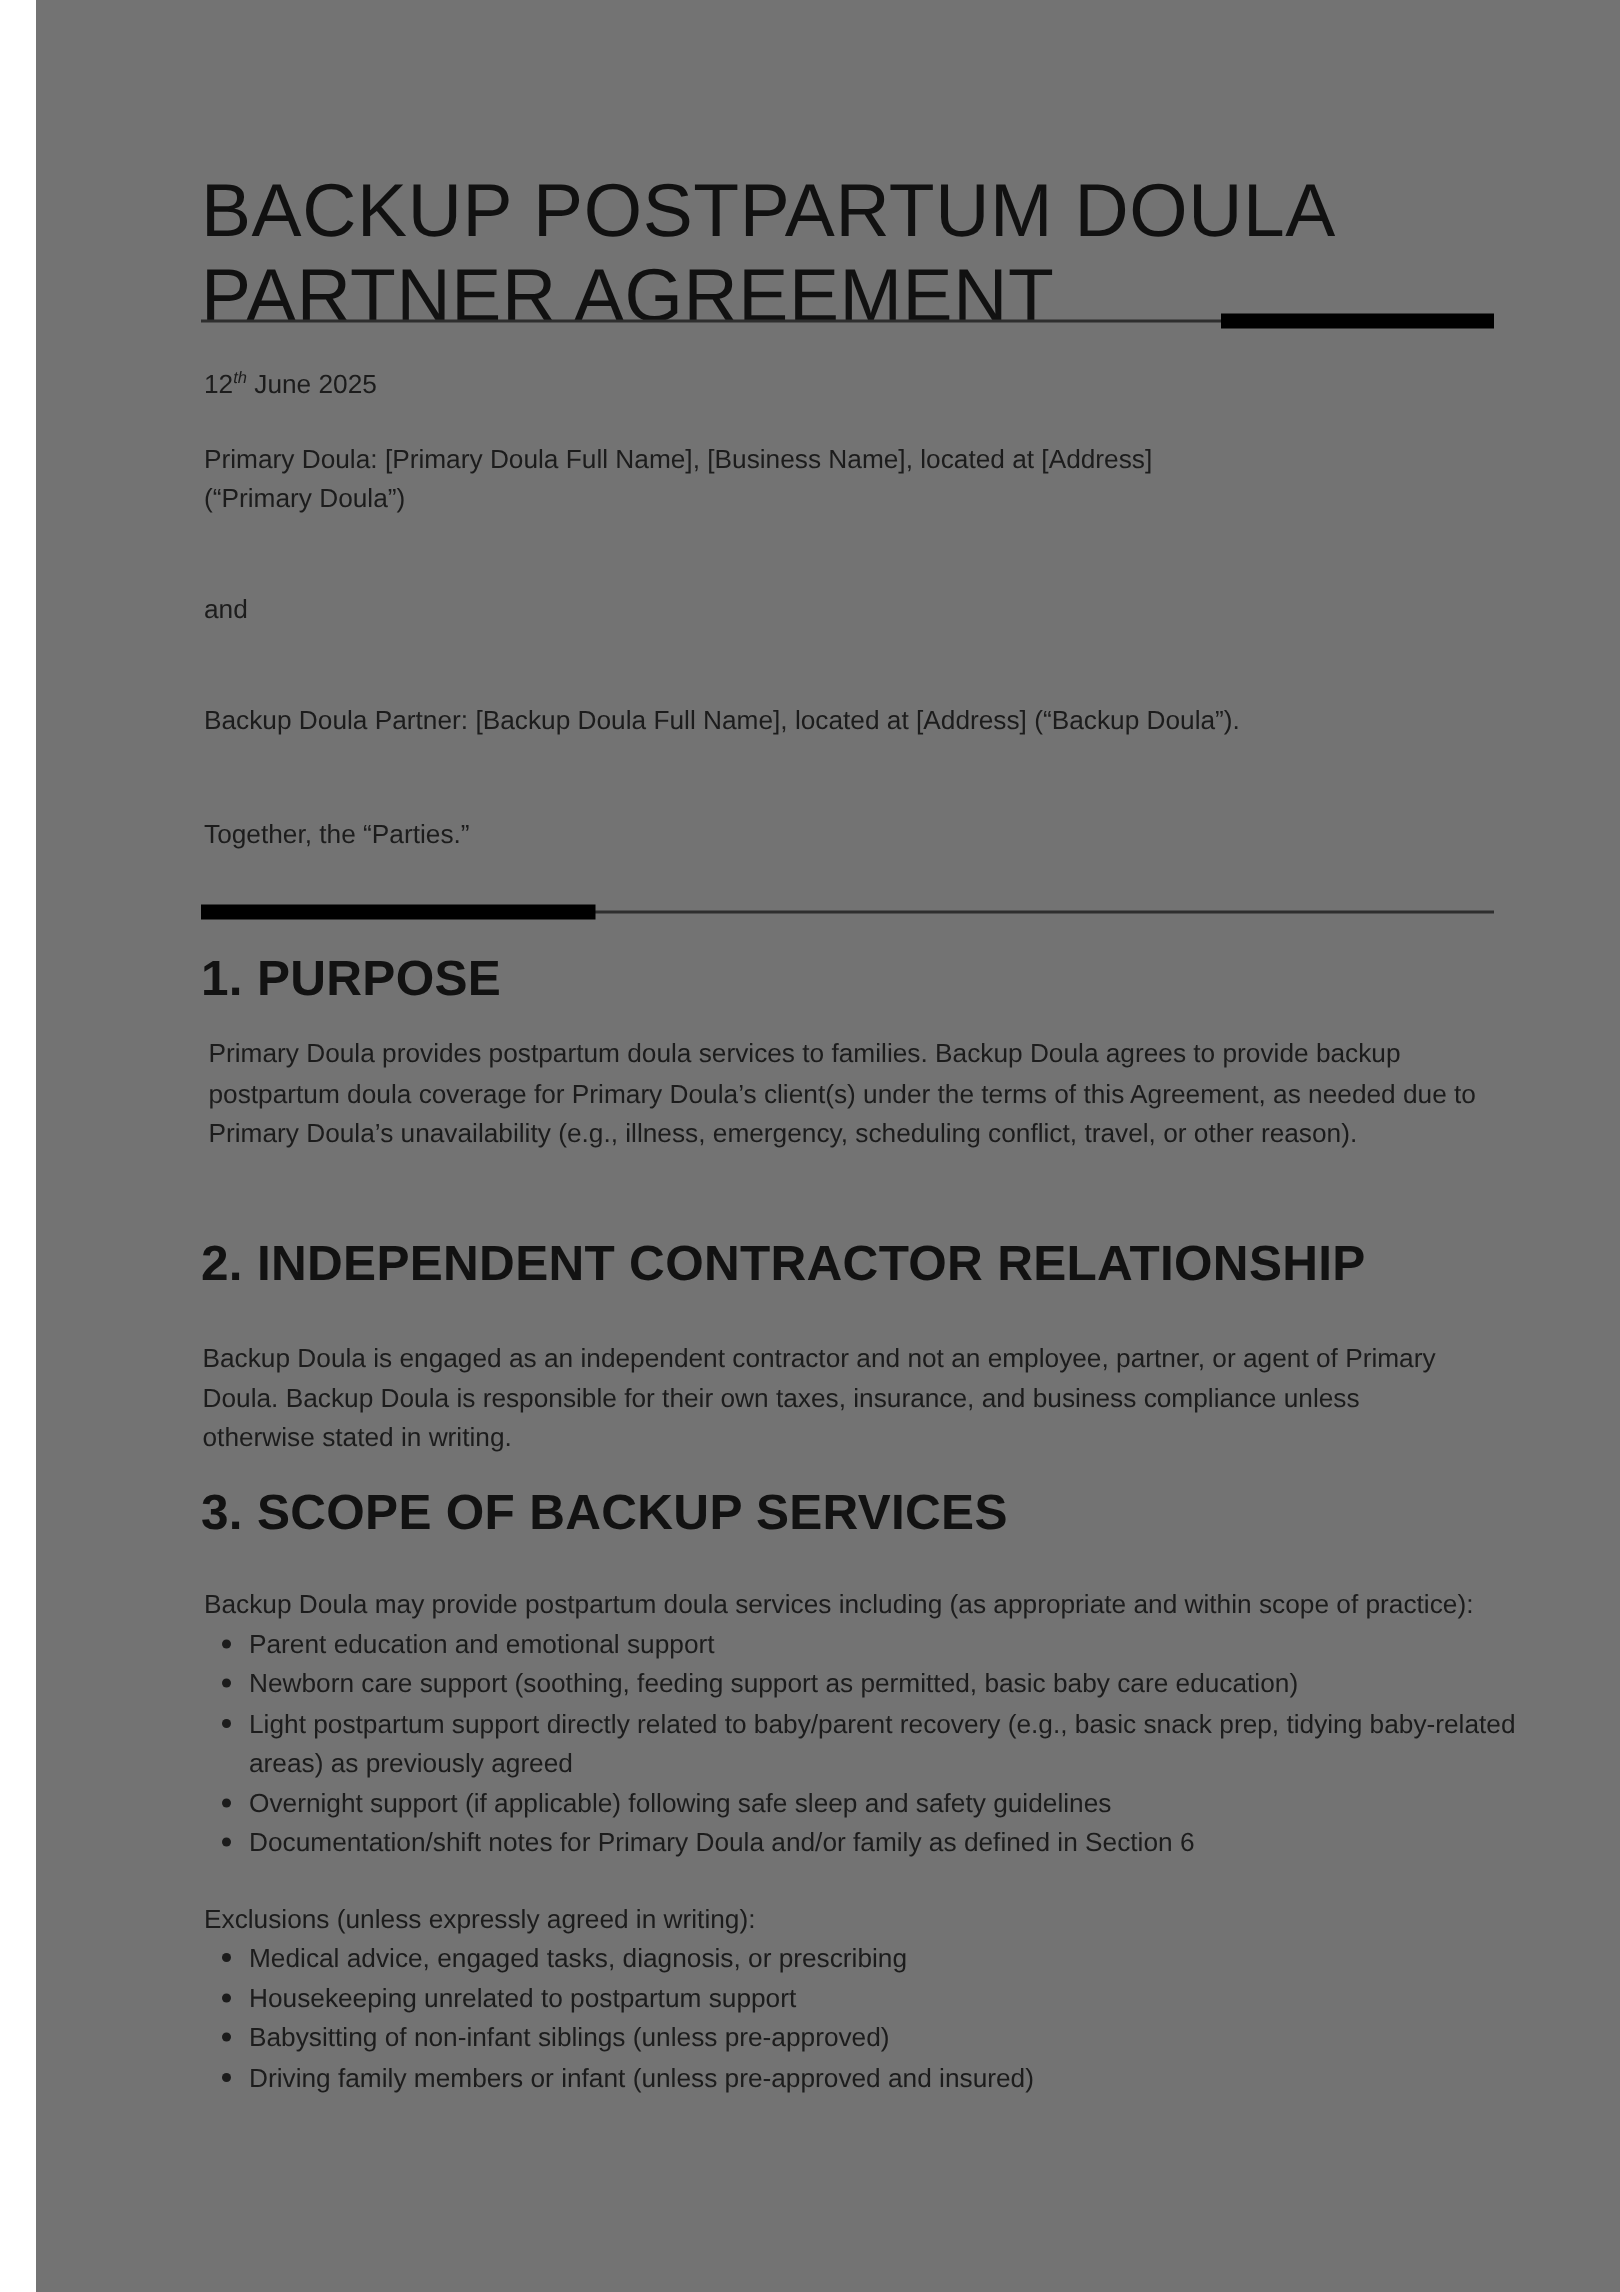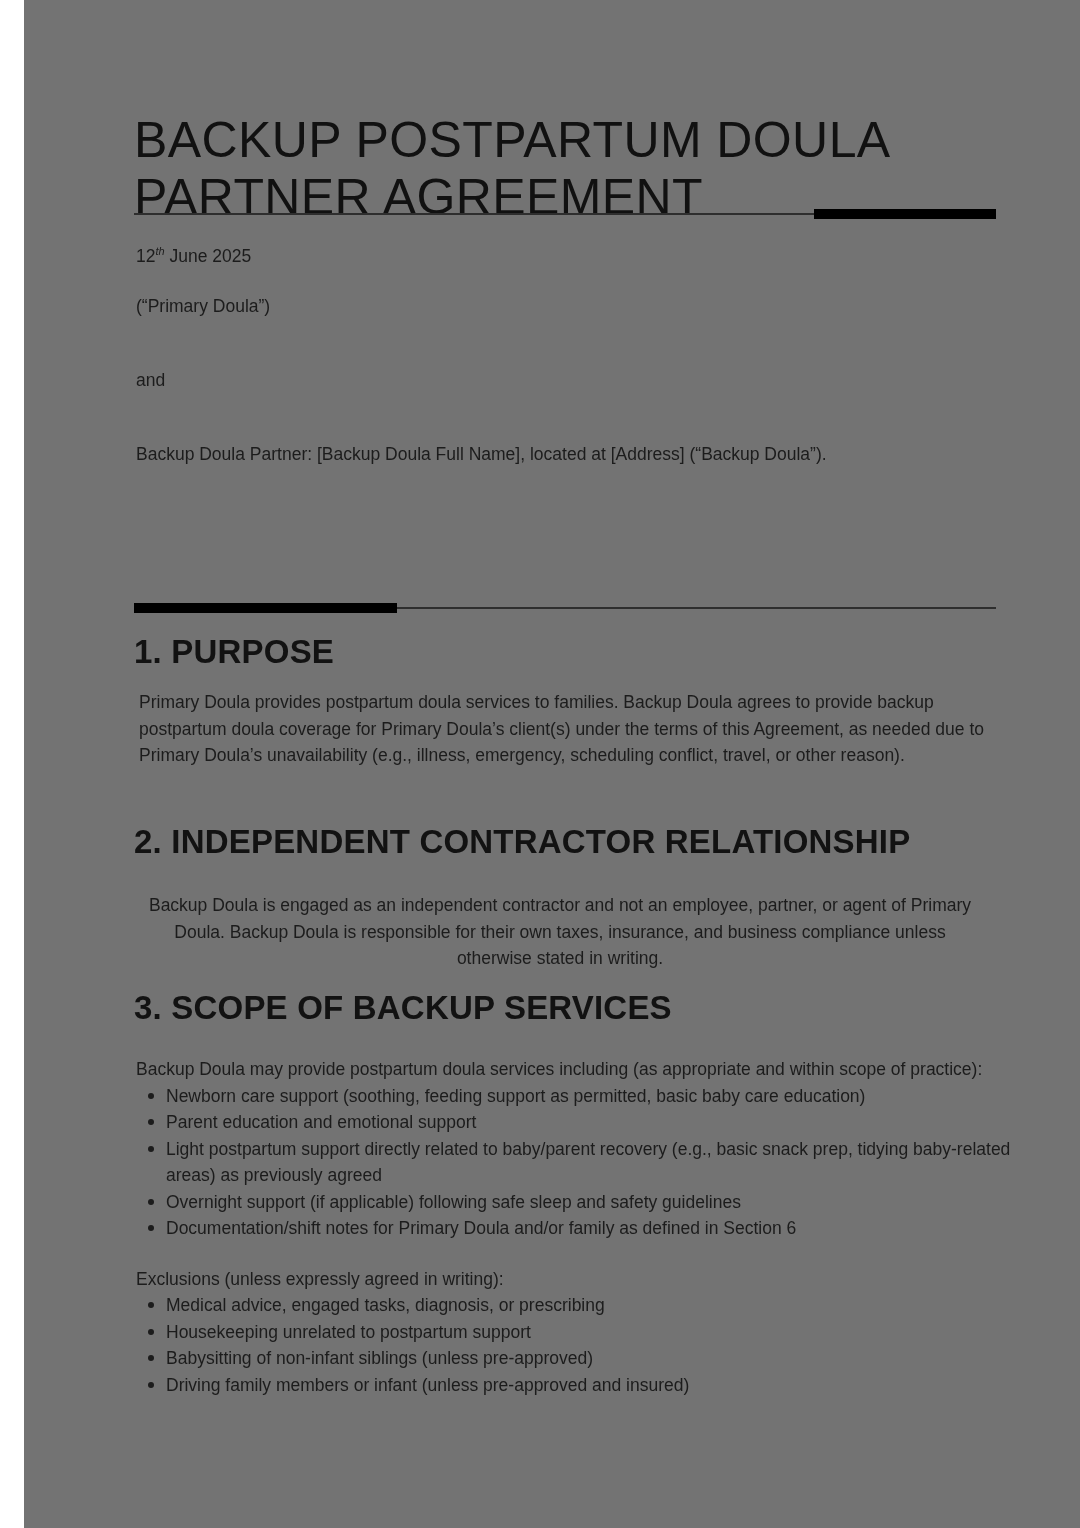--- a/index.html
+++ b/index.html
@@ -124,21 +124,21 @@
     border-radius: 50%;
     background: #1c1c1c;
   }
 
   #sec1 { top: 632px; }
   #sec1 h2 { margin-left: 110px; }
   #sec1 .body { margin-left: 115px; width: 850px; margin-top: 17px; }
 
   #sec2 { top: 822px; }
   #sec2 h2 { margin-left: 110px; }
-  #sec2 .body { margin-left: 111px; width: 850px; margin-top: 30px; text-align: center; }
+  #sec2 .body { margin-left: 111px; width: 850px; margin-top: 30px; }
 
   #sec3 { top: 988px; }
   #sec3 h2 { margin-left: 110px; }
   #sec3 .body { margin-left: 112px; width: 888px; margin-top: 28px; }
   #sec3 ul { margin-left: 112px; width: 888px; }
   #sec3 .exclusions-label { margin-left: 112px; width: 888px; margin-top: 24px; }
 </style>
 </head>
 <body>
 
@@ -147,26 +147,28 @@
   <h1 class="doc-title">BACKUP POSTPARTUM DOULA PARTNER AGREEMENT</h1>
 
   <div class="divider divider-top">
     <div class="hairline"></div>
     <div class="thick"></div>
   </div>
 
   <div class="intro">
     <p><span>12</span><sup>th</sup><span> June 2025</span></p>
     <div class="gap-sm"></div>
+    <p>Primary Doula: [Primary Doula Full Name], [Business Name], located at [Address]</p>
     <p>(“Primary Doula”)</p>
     <div class="gap-md"></div>
     <p>and</p>
     <div class="gap-md"></div>
     <p>Backup Doula Partner: [Backup Doula Full Name], located at [Address] (“Backup Doula”).</p>
     <div class="gap-lg"></div>
+    <p>Together, the “Parties.”</p>
   </div>
 
   <div class="divider divider-mid">
     <div class="hairline"></div>
     <div class="thick"></div>
   </div>
 
   <section class="section" id="sec1">
     <h2>1. PURPOSE</h2>
     <p class="body">Primary Doula provides postpartum doula services to families. Backup Doula agrees to provide backup postpartum doula coverage for Primary Doula’s client(s) under the terms of this Agreement, as needed due to Primary Doula’s unavailability (e.g., illness, emergency, scheduling conflict, travel, or other reason).</p>
@@ -175,22 +177,22 @@
   <section class="section" id="sec2">
     <h2>2. INDEPENDENT CONTRACTOR RELATIONSHIP</h2>
     <p class="body">Backup Doula is engaged as an independent contractor and not an employee, partner, or agent of Primary Doula. Backup Doula is responsible for their own taxes, insurance, and business compliance unless otherwise stated in writing.</p>
   </section>
 
   <section class="section" id="sec3">
     <h2>3. SCOPE OF BACKUP SERVICES</h2>
     <p class="body">Backup Doula may provide postpartum doula services including (as appropriate and within scope of practice):</p>
 
     <ul>
+      <li><span class="bullet"></span><span>Parent education and emotional support</span></li>
       <li><span class="bullet"></span><span>Newborn care support (soothing, feeding support as permitted, basic baby care education)</span></li>
-      <li><span class="bullet"></span><span>Parent education and emotional support</span></li>
       <li><span class="bullet"></span><span>Light postpartum support directly related to baby/parent recovery (e.g., basic snack prep, tidying baby-related areas) as previously agreed</span></li>
       <li><span class="bullet"></span><span>Overnight support (if applicable) following safe sleep and safety guidelines</span></li>
       <li><span class="bullet"></span><span>Documentation/shift notes for Primary Doula and/or family as defined in Section 6</span></li>
     </ul>
 
     <p class="body exclusions-label">Exclusions (unless expressly agreed in writing):</p>
 
     <ul>
       <li><span class="bullet"></span><span>Medical advice, engaged tasks, diagnosis, or prescribing</span></li>
       <li><span class="bullet"></span><span>Housekeeping unrelated to postpartum support</span></li>

